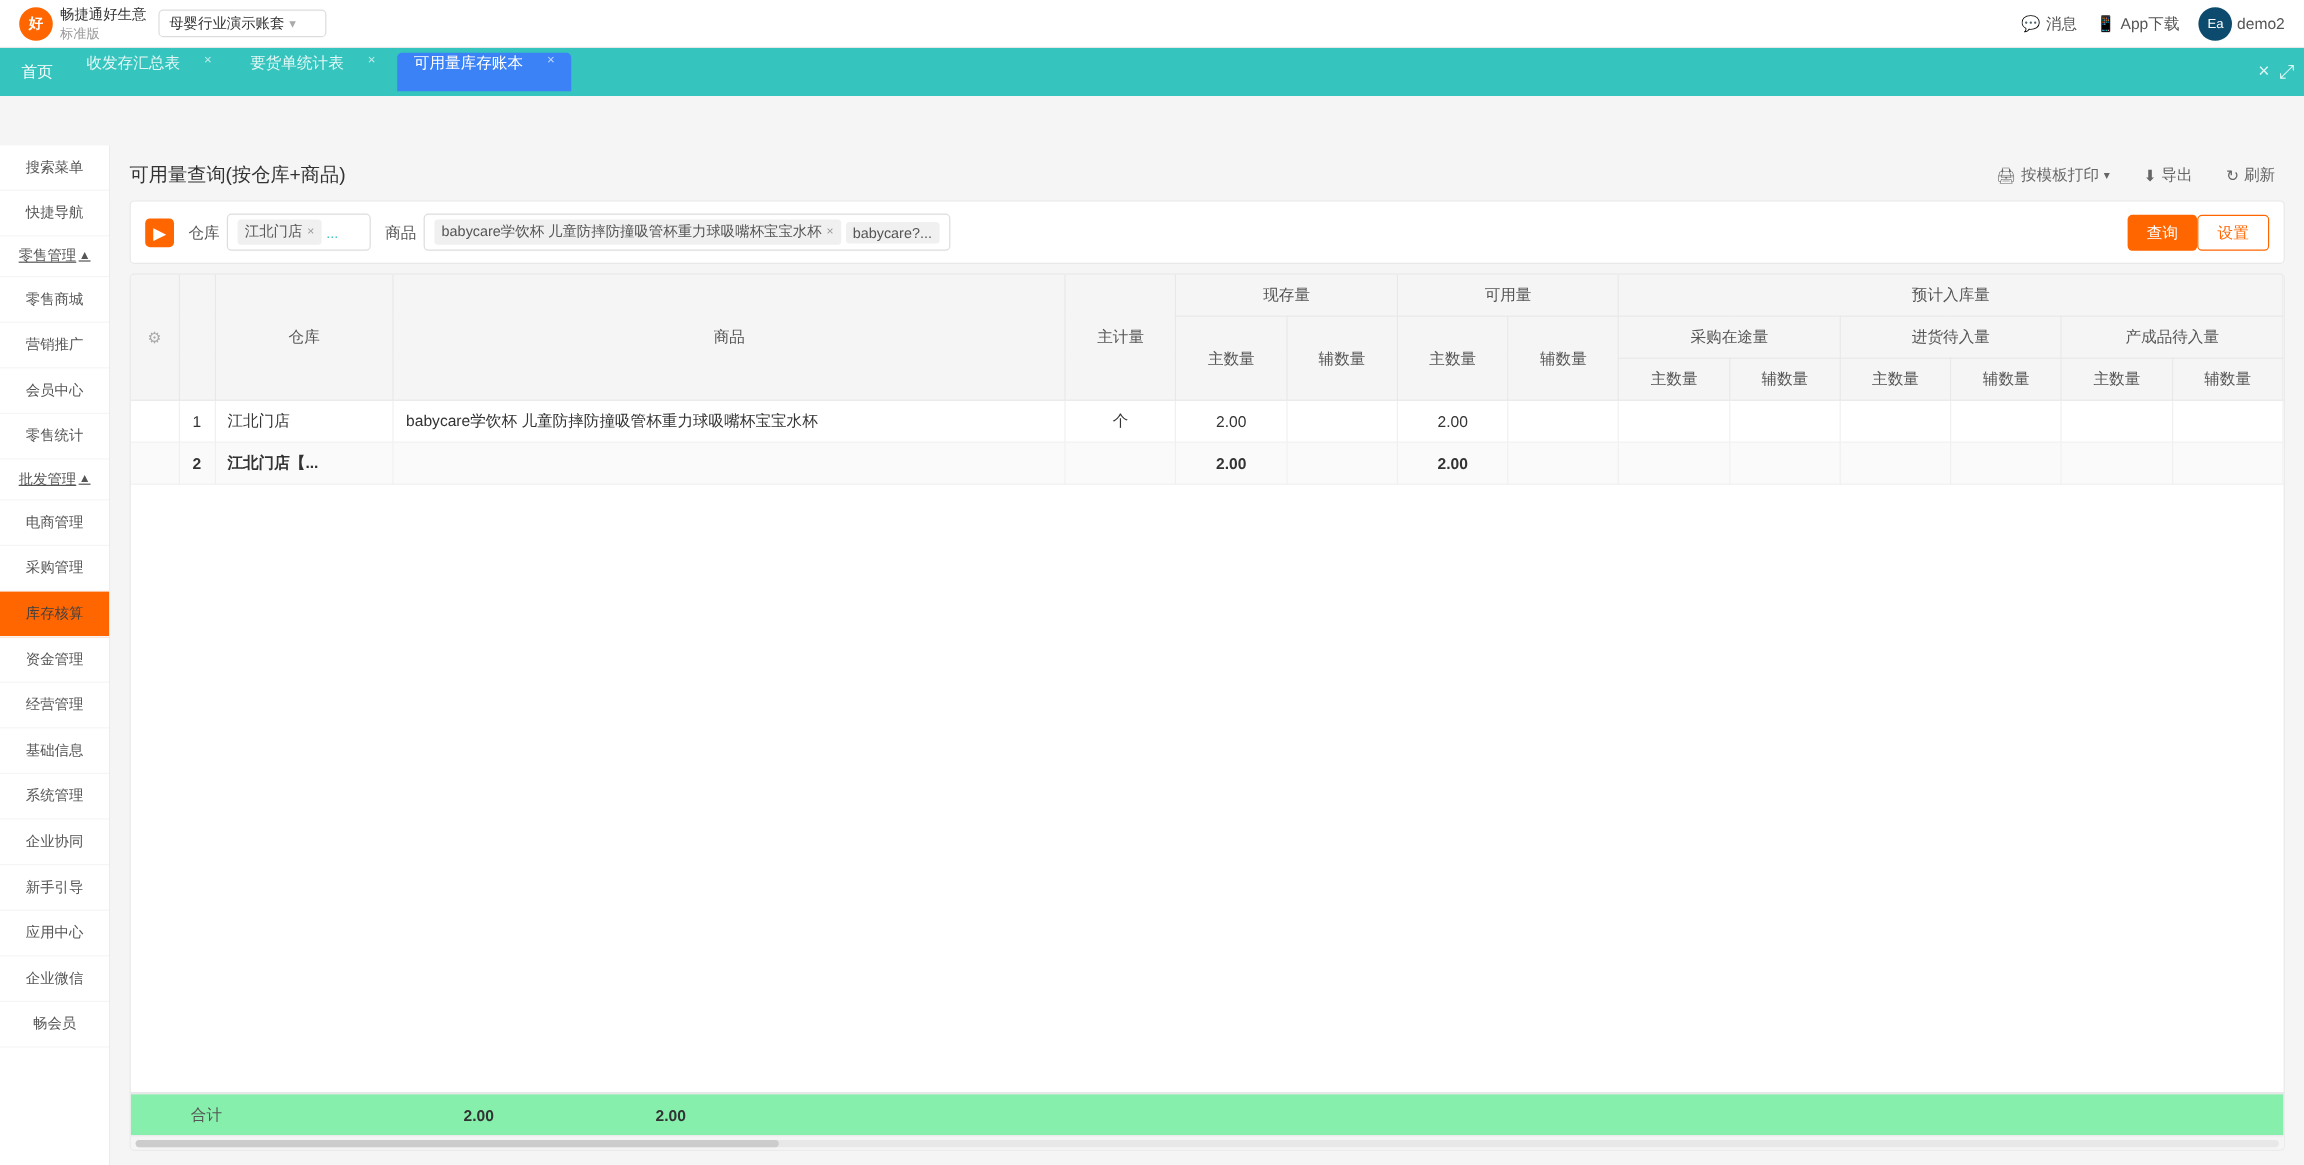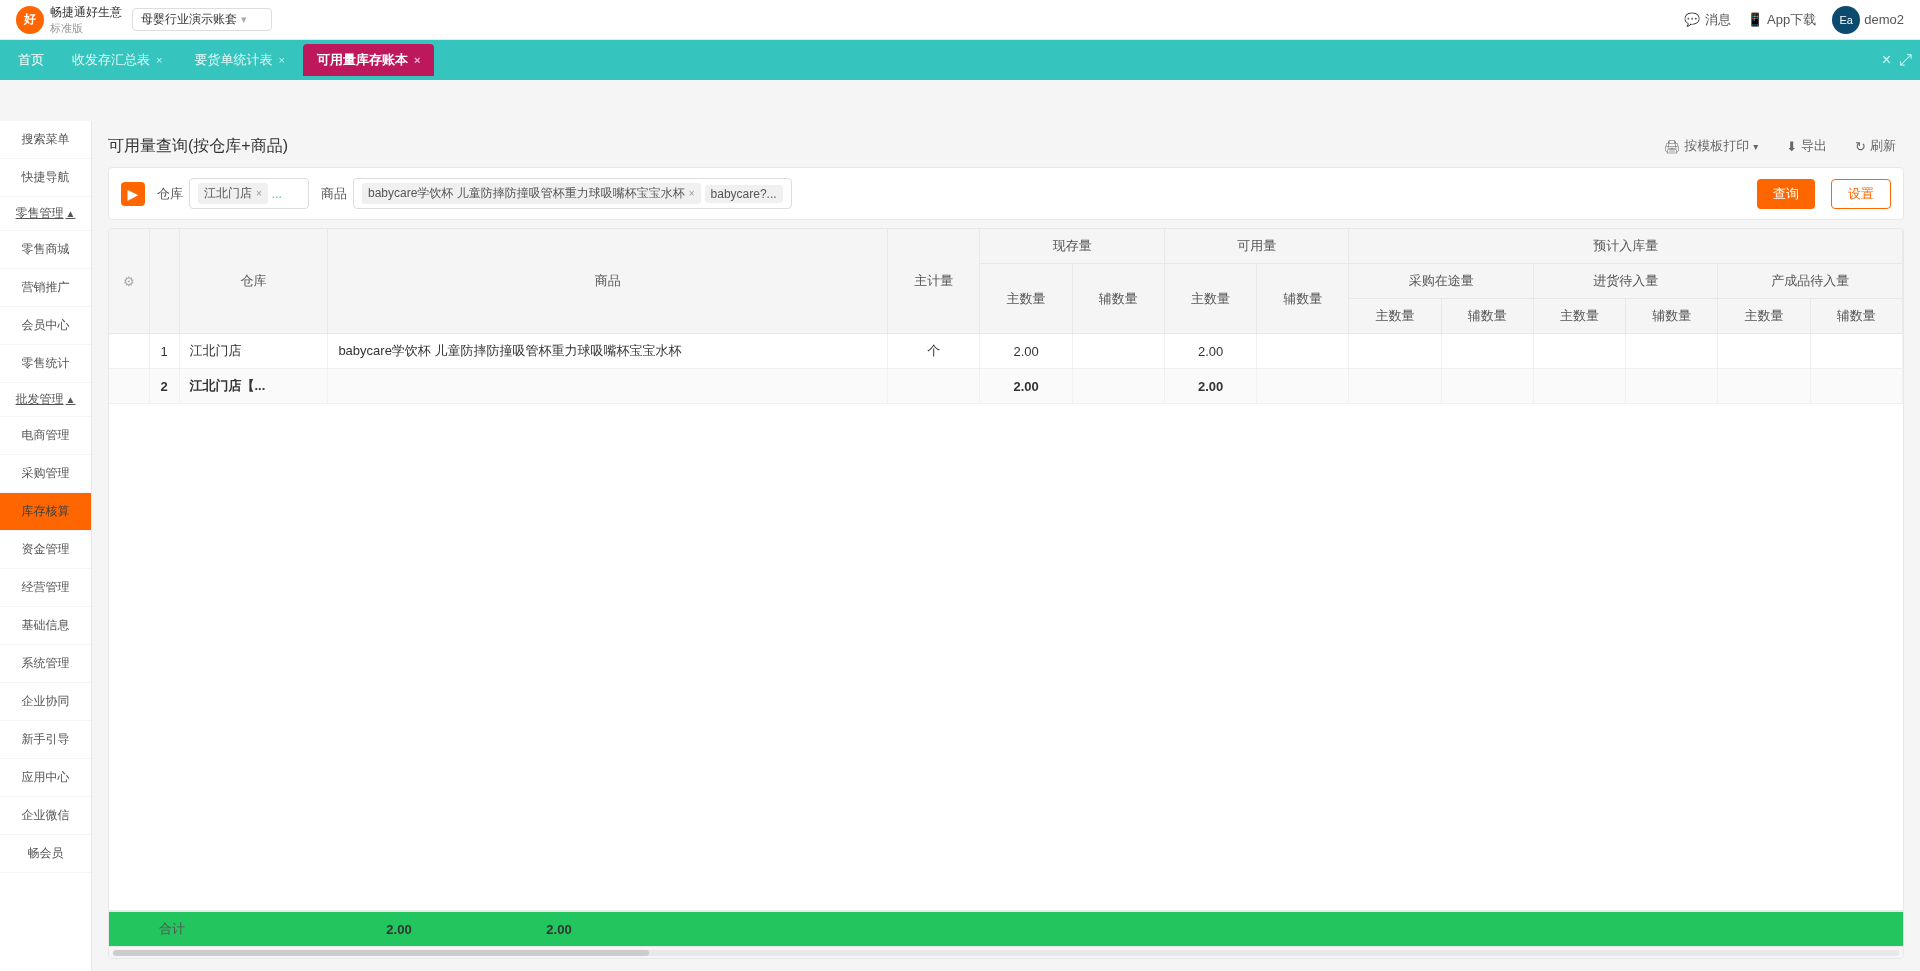--- a/index.html
+++ b/index.html
@@ -34,31 +34,30 @@
       padding: 0 8px;
       gap: 4px;
       flex-shrink: 0;
       position: relative;
     }
     .nav-tab {
       height: 32px;
       padding: 0 14px;
       border-radius: 4px 4px 0 0;
       display: flex;
-      align-items: center;
-      gap: 6px;
+      gap: 20px;
       font-size: 13px;
       cursor: pointer;
       color: rgba(255,255,255,0.85);
       background: transparent;
     }
     .nav-tab.active {
-      background: #be185d;
+      background: #3b82f6;
       color: #fff;
-      font-weight: 700;
+      font-weight: 400;
     }
     .nav-tab-close { font-size: 11px; color: rgba(255,255,255,0.7); cursor: pointer; }
     .nav-home { color: #fff; font-size: 13px; padding: 0 10px; cursor: pointer; }
     .nav-actions { margin-left: auto; display: flex; gap: 8px; }
     .nav-action-btn { color: rgba(255,255,255,0.85); font-size: 16px; cursor: pointer; }
 
     
     .main-layout {
       display: flex;
       flex: 1;
@@ -152,21 +151,21 @@
       display: flex; align-items: center; gap: 4px;
       min-width: 120px; background: #fff;
     }
     .filter-tag {
       background: #f0f0f0; border-radius: 3px;
       padding: 2px 6px; font-size: 12px; color: #555;
       display: flex; align-items: center; gap: 4px;
     }
     .filter-tag-close { color: #999; cursor: pointer; font-size: 10px; }
     .filter-more { color: #36c5be; cursor: pointer; font-size: 12px; }
-    .filter-actions { margin-left: auto; display: flex; gap: 16px; }
+    .filter-actions { margin-left: auto; display: flex; gap: 0; }
     .btn-primary {
       background: #ff6600; color: #fff; border: none;
       border-radius: 4px; padding: 6px 16px; font-size: 13px;
       cursor: pointer;
     }
     .btn-settings {
       background: #fff; color: #ff6600; border: 1px solid #ff6600;
       border-radius: 4px; padding: 5px 16px; font-size: 13px;
       cursor: pointer;
     }
@@ -208,21 +207,21 @@
     .data-table .bold-row td { font-weight: bold; background: #fafafa; }
     .settings-icon { color: #aaa; cursor: pointer; }
 
     
     .th-group {
       border-bottom: 1px solid #e8e8e8;
     }
 
     
     .table-footer {
-      background: #22c55e;
+      background: #86efac;
       border-top: 2px solid #e8e8e8;
       padding: 8px 10px;
       display: flex;
       align-items: center;
       flex-shrink: 0;
     }
     .footer-label { font-size: 13px; color: #555; font-weight: 500; min-width: 160px; padding-left: 40px; }
     .footer-values { display: flex; gap: 0; flex: 1; }
     .footer-cell {
       text-align: center;

